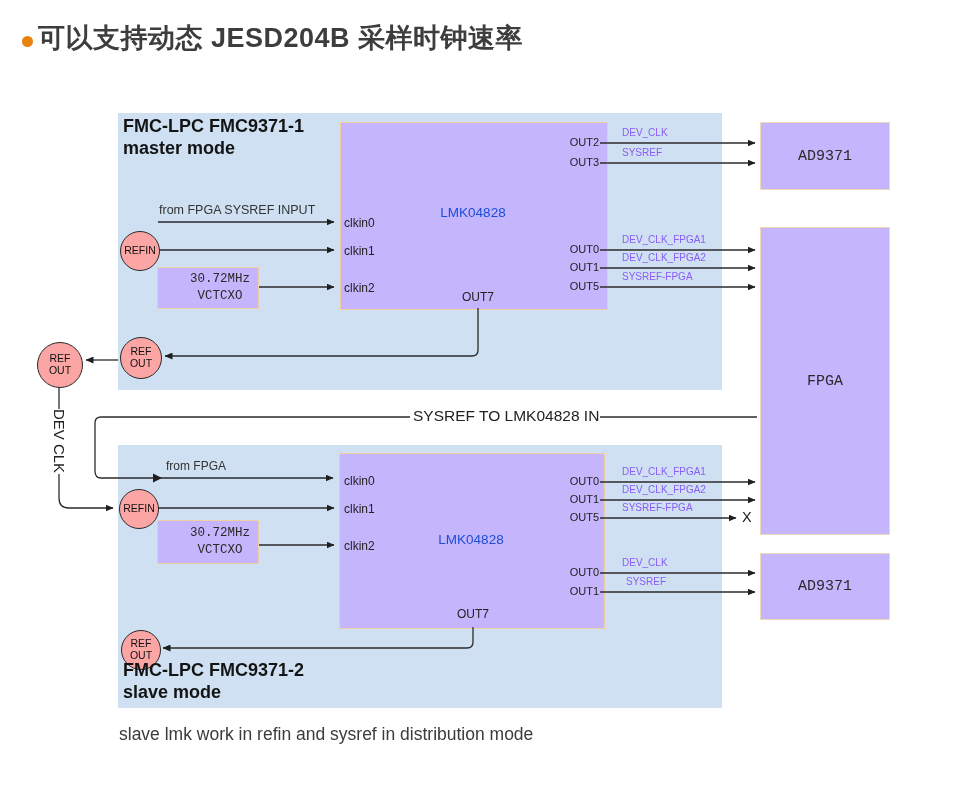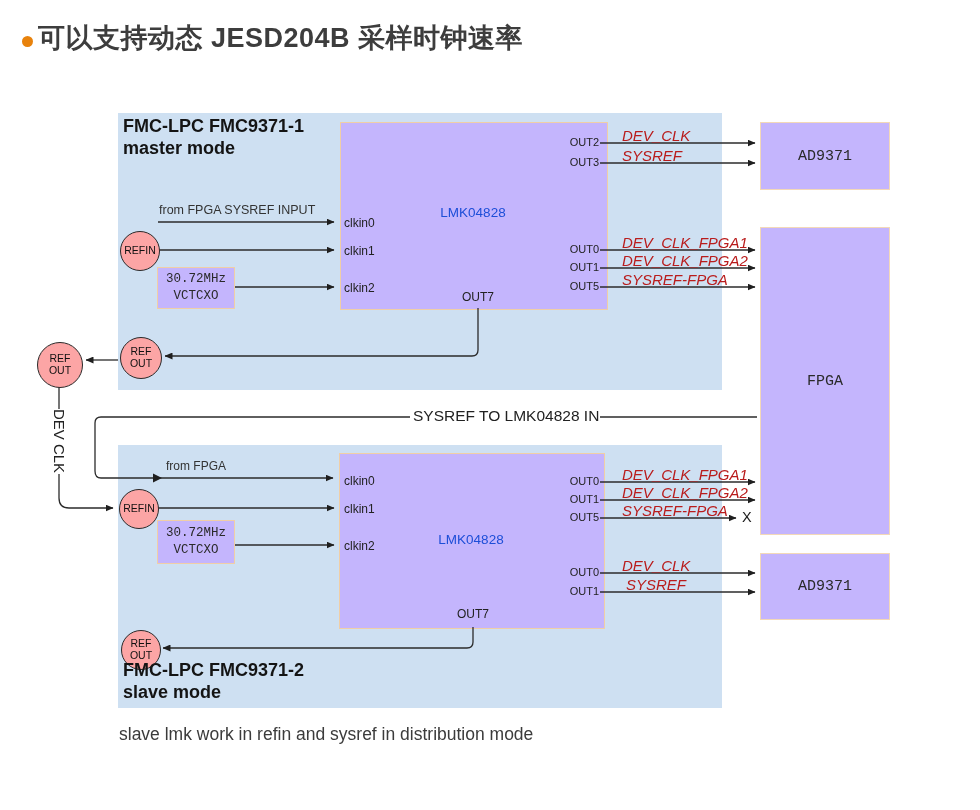--- a/index.html
+++ b/index.html
@@ -15,27 +15,27 @@
   .peach{background:#c4b5fd;z-index:2;font-family:Liberation Mono, monospace;}
   .lmk{border:1px solid #F0CEA6;}
   .rc-block{border:1px solid #F3D8B8;display:flex;align-items:center;justify-content:center;
             font-size:15px;color:#2a2a2a;}
   svg.wires{left:0;top:0;z-index:3;pointer-events:none;}
   
   .board-name{font-size:18px;font-weight:bold;color:#141414;z-index:4;white-space:nowrap;}
   .chip-label{z-index:4;text-align:center;font-size:13.5px;color:#1d4ed8;}
   .port{font-size:12px;color:#222;z-index:4;white-space:nowrap;}
   .port-r{font-size:11px;color:#222;z-index:4;width:47px;text-align:right;}
-  .sig{font-size:15px;color:#b91c1c;z-index:4;white-space:nowrap;font-style:italic;}
+  .sig{font-size:10px;color:#8b5cf6;z-index:4;white-space:nowrap;}
   .small-note{font-size:12.5px;color:#333;z-index:4;white-space:nowrap;}
   .circle{border:1.5px solid #2a2a2a;border-radius:50%;background:#fca5a5;z-index:4;
           display:flex;align-items:center;justify-content:center;text-align:center;
           font-size:10.5px;line-height:1.1;color:#111;}
   .vbox{border:1px solid #F0CEA6;z-index:4;display:flex;flex-direction:column;
-        align-items:center;justify-content:center;font-size:12.5px;line-height:1.35;color:#2a2a2a;}
+        align-items:center;justify-content:center;font-size:12.5px;line-height:1.35;color:#2a2a2a;padding-left:24px;}
   .link-label{font-size:15.5px;color:#222;z-index:4;white-space:nowrap;}
   .vlabel{left:59px;top:441px;transform:translate(-50%,-50%) rotate(90deg);
           font-size:15px;color:#222;white-space:nowrap;z-index:4;}
   .xmark{font-size:14.5px;color:#1b1b1b;z-index:4;}
   .footnote{font-size:17.5px;color:#3b3b3b;z-index:4;white-space:nowrap;}
 </style>
 </head>
 <body>
 
 <div class="abs bullet"></div>

